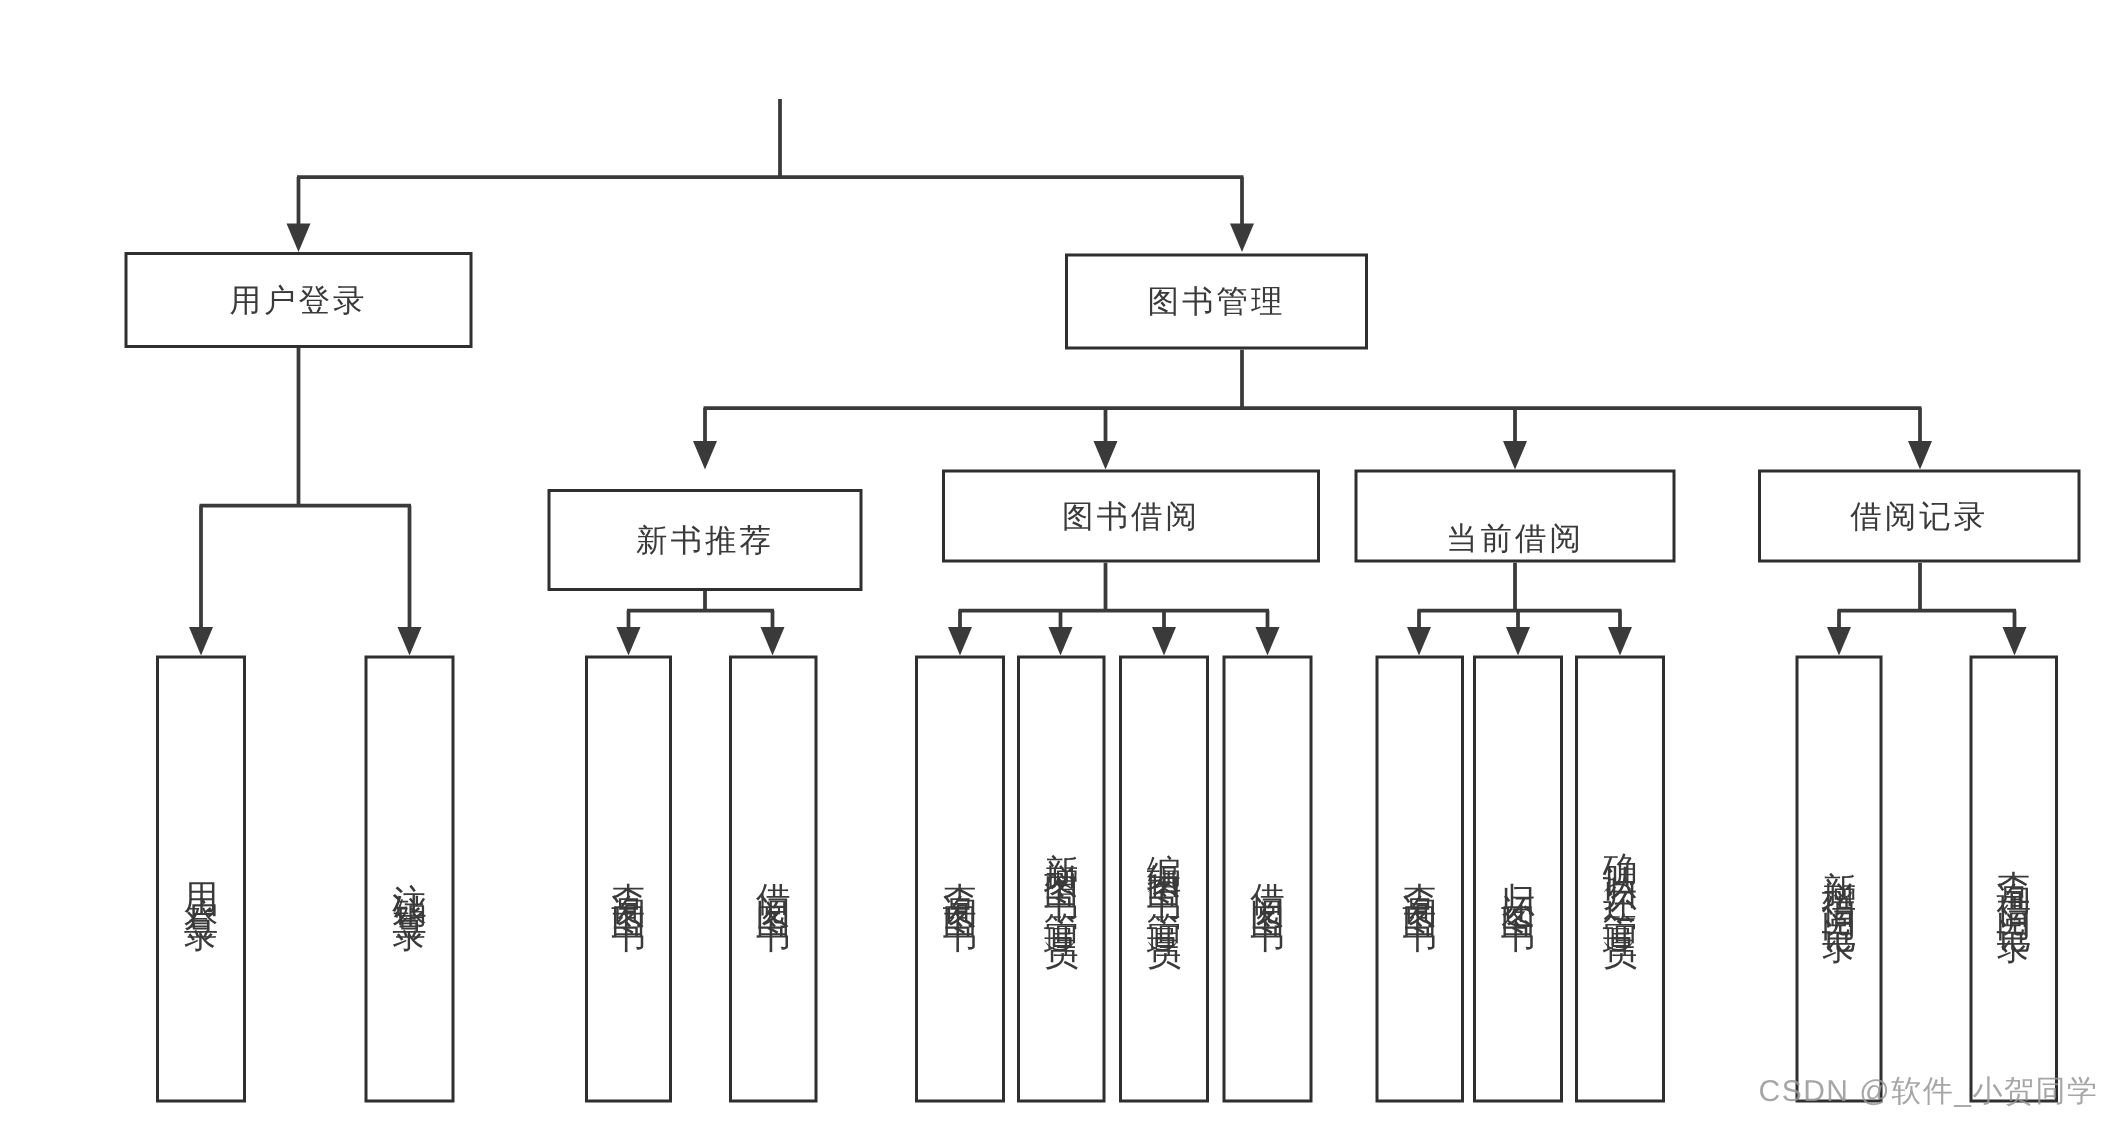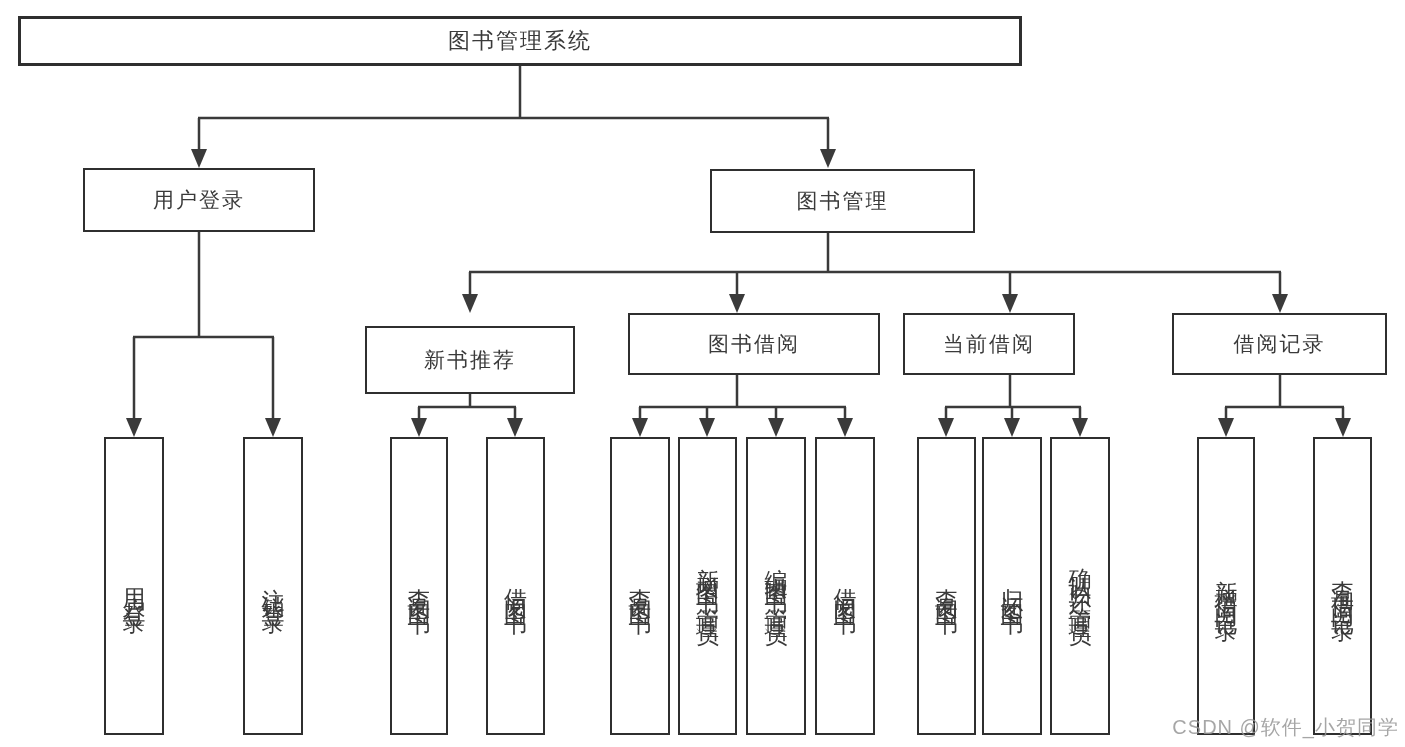--- a/index.html
+++ b/index.html
@@ -111,38 +111,35 @@
       <polygon points="768,418 784,418 776,437"></polygon>
       <polygon points="837,418 853,418 845,437"></polygon>
       <polygon points="938,418 954,418 946,437"></polygon>
       <polygon points="1004,418 1020,418 1012,437"></polygon>
       <polygon points="1072,418 1088,418 1080,437"></polygon>
       <polygon points="1218,418 1234,418 1226,437"></polygon>
       <polygon points="1335,418 1351,418 1343,437"></polygon>
     </g>
   </svg>
 
-  <div class="box rootbox" style="left:18px; top:16px; width:1004px; height:50px;">
-    <span>图书管理系统</span>
-  </div>
 
   <div class="box hbox" style="left:83px; top:168px; width:232px; height:64px;">
     <span>用户登录</span>
   </div>
-  <div class="box hbox" style="left:710px; top:169px; width:265px; height:64px;">
+  <div class="box hbox" style="left:710px; top:169px; width:202px; height:64px;">
     <span>图书管理</span>
   </div>
 
   <div class="box hbox" style="left:365px; top:326px; width:210px; height:68px;">
     <span>新书推荐</span>
   </div>
   <div class="box hbox" style="left:628px; top:313px; width:252px; height:62px;">
     <span>图书借阅</span>
   </div>
-  <div class="box hbox" style="left:903px; top:313px; width:172px; height:62px;">
+  <div class="box hbox" style="left:903px; top:313px; width:214px; height:62px;align-items:flex-end;">
     <span>当前借阅</span>
   </div>
   <div class="box hbox" style="left:1172px; top:313px; width:215px; height:62px;">
     <span>借阅记录</span>
   </div>
 
   <div class="box vbox" style="left:104px; top:437px; width:60px; height:298px;">
     <span>用户登录</span>
   </div>
   <div class="box vbox" style="left:243px; top:437px; width:60px; height:298px;">

